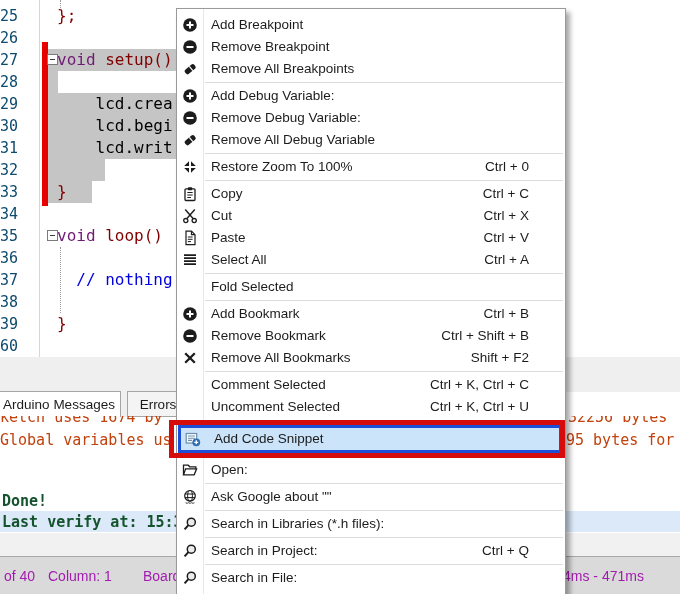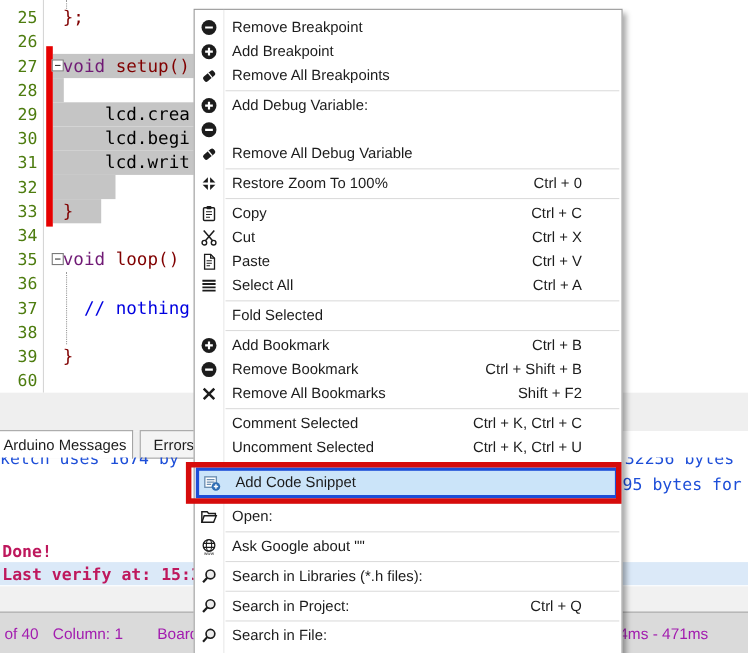--- a/index.html
+++ b/index.html
@@ -4,42 +4,42 @@
 <style>
   html,body{margin:0;padding:0;background:#fff;}
   .screen{position:relative;width:680px;height:594px;overflow:hidden;background:#fff;
           font-family:"Liberation Sans",sans-serif;}
   
   .editor{position:absolute;left:0;top:0;width:680px;height:357px;background:#fff;}
   .gutterline{position:absolute;left:39px;top:0;width:1px;height:357px;background:#d6d6d6;}
   .selr{position:absolute;height:22px;background:#c5c5c5;}
   .eline{position:absolute;left:0;width:680px;height:22px;line-height:22px;
          font-family:"DejaVu Sans Mono",monospace;font-size:16px;color:#000;}
-  .lnum{position:absolute;left:0;top:0;width:34px;text-align:right;color:#4d7c0f;font-size:15px;}
+  .lnum{position:absolute;left:0;top:0;width:34px;text-align:left;color:#0c4a6e;font-size:15px;}
   .lcode{position:absolute;left:57px;top:0;white-space:pre;}
   .lcode i{font-style:normal;}
   .kw{color:#701a75;}
   .fn{color:#800000;}
   .brace{color:#800000;}
   .comment{color:#0000e0;}
   .redbar{position:absolute;left:42px;top:42px;width:6px;height:164px;background:#e60000;z-index:5;}
   .foldbox{position:absolute;left:47px;width:11px;height:11px;background:#fff;border:1px solid #7a7a7a;z-index:6;box-sizing:border-box;}
   .foldbox::after{content:"";position:absolute;left:2px;right:2px;top:4px;height:1px;background:#3c3c3c;}
   .dotguide{position:absolute;width:0;border-left:1px dotted #9a9a9a;}
   
   .splitband{position:absolute;left:0;top:357px;width:680px;height:35px;background:#efefef;}
   .outpanel{position:absolute;left:0;top:392px;width:680px;height:141px;background:#fff;}
   .tabstrip{position:absolute;left:0;top:392px;width:190px;height:25px;background:#efefef;}
   .tab{position:absolute;top:391px;height:26px;line-height:26px;text-align:center;
        font-size:13.5px;color:#1c1c1c;box-sizing:border-box;}
   .tab.active{left:-3px;width:124px;background:#fff;border:1px solid #a5a5a5;border-bottom:none;}
   .tab.idle{left:127px;width:62px;background:#f4f4f4;border:1px solid #a5a5a5;}
-  .ofrag{position:absolute;font-family:"DejaVu Sans Mono",monospace;font-size:15px;color:#1d4ed8;white-space:pre;}
+  .ofrag{position:absolute;font-family:"DejaVu Sans Mono",monospace;font-size:15px;color:#c2410c;white-space:pre;}
   .clip1{clip-path:inset(8px 0 0 0);}
-  .grn{position:absolute;font-family:"DejaVu Sans Mono",monospace;font-size:15px;font-weight:bold;color:#be185d;white-space:pre;}
+  .grn{position:absolute;font-family:"DejaVu Sans Mono",monospace;font-size:15px;font-weight:bold;color:#14532d;white-space:pre;}
   .verifyrow{position:absolute;left:0;top:511px;width:680px;height:21px;background:#dbe9f8;}
   .hscroll{position:absolute;left:0;top:533px;width:680px;height:23px;background:#f1f1f1;}
   .statusbar{position:absolute;left:0;top:556px;width:680px;height:38px;background:#dadada;border-top:1px solid #a8a8a8;box-sizing:border-box;}
   .stext{position:absolute;top:11px;font-size:14px;color:#a21caf;white-space:pre;}
   
   .menu{position:absolute;left:176px;top:8px;width:390px;height:600px;background:#fff;
         border:1px solid #9a9a9a;box-shadow:4px 4px 5px rgba(0,0,0,.35);box-sizing:border-box;
         padding-top:5px;z-index:20;font-size:13.5px;color:#1c1c1c;}
   .menu::before{content:"";position:absolute;left:26px;top:0;bottom:0;width:1px;background:#e8e8e8;}
   .mi{position:relative;height:22px;line-height:22px;padding-left:34px;white-space:nowrap;}
@@ -201,55 +201,56 @@
   </div>
 
   <div class="splitband"></div>
   <div class="outpanel"></div>
   <div class="tabstrip"></div>
   <div class="tab active">Arduino Messages</div>
   <div class="tab idle">Errors</div>
 
   <div class="ofrag clip1" style="left:0;top:408px;">ketch uses 1674 by</div>
   <div class="ofrag clip1" style="left:568px;top:408px;">32256 bytes</div>
+  <div class="ofrag" style="left:0;top:431px;">Global variables us</div>
   <div class="ofrag" style="left:566px;top:431px;">95 bytes for</div>
 
   <div class="grn" style="left:2px;top:492px;">Done!</div>
   <div class="verifyrow"></div>
   <div class="grn" style="left:2px;top:513px;">Last verify at: 15:3</div>
 
   <div class="hscroll">
     
     
   </div>
 
   <div class="statusbar">
     <span class="stext" style="left:4px;">of 40</span>
     <span class="stext" style="left:48px;">Column: 1</span>
     <span class="stext" style="left:143px;">Board</span>
     <span class="stext" style="left:563px;">4ms - 471ms</span>
   </div>
 
   <div class="menu">
     <div class="mi"><svg class="ic">
+          <use href="#i-plus"></use>
+        </svg><span>Add Breakpoint</span></div>
+    <div class="mi"><svg class="ic">
           <use href="#i-minus"></use>
         </svg><span>Remove Breakpoint</span></div>
     <div class="mi"><svg class="ic">
-          <use href="#i-plus"></use>
-        </svg><span>Add Breakpoint</span></div>
-    <div class="mi"><svg class="ic">
           <use href="#i-eraser"></use>
         </svg><span>Remove All Breakpoints</span></div>
     <div class="msep"></div>
     <div class="mi"><svg class="ic">
           <use href="#i-plus"></use>
         </svg><span>Add Debug Variable:</span></div>
     <div class="mi"><svg class="ic">
           <use href="#i-minus"></use>
-        </svg></div>
+        </svg><span>Remove Debug Variable:</span></div>
     <div class="mi"><svg class="ic">
           <use href="#i-eraser"></use>
         </svg><span>Remove All Debug Variable</span></div>
     <div class="msep"></div>
     <div class="mi"><svg class="ic">
           <use href="#i-zoom"></use>
         </svg><span>Restore Zoom To 100%</span><span class="sc">Ctrl + 0</span></div>
     <div class="msep"></div>
     <div class="mi"><svg class="ic">
           <use href="#i-copy"></use>

